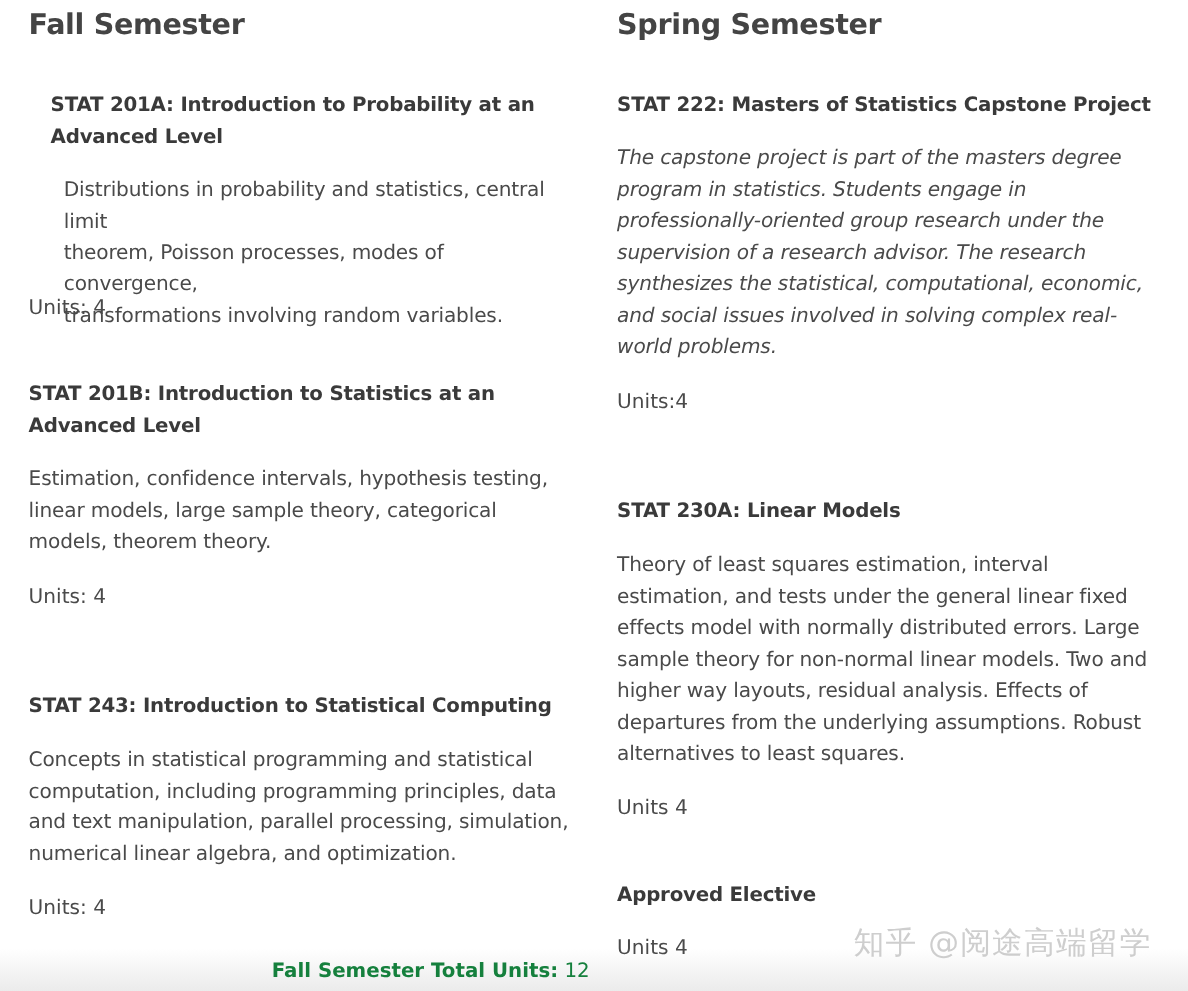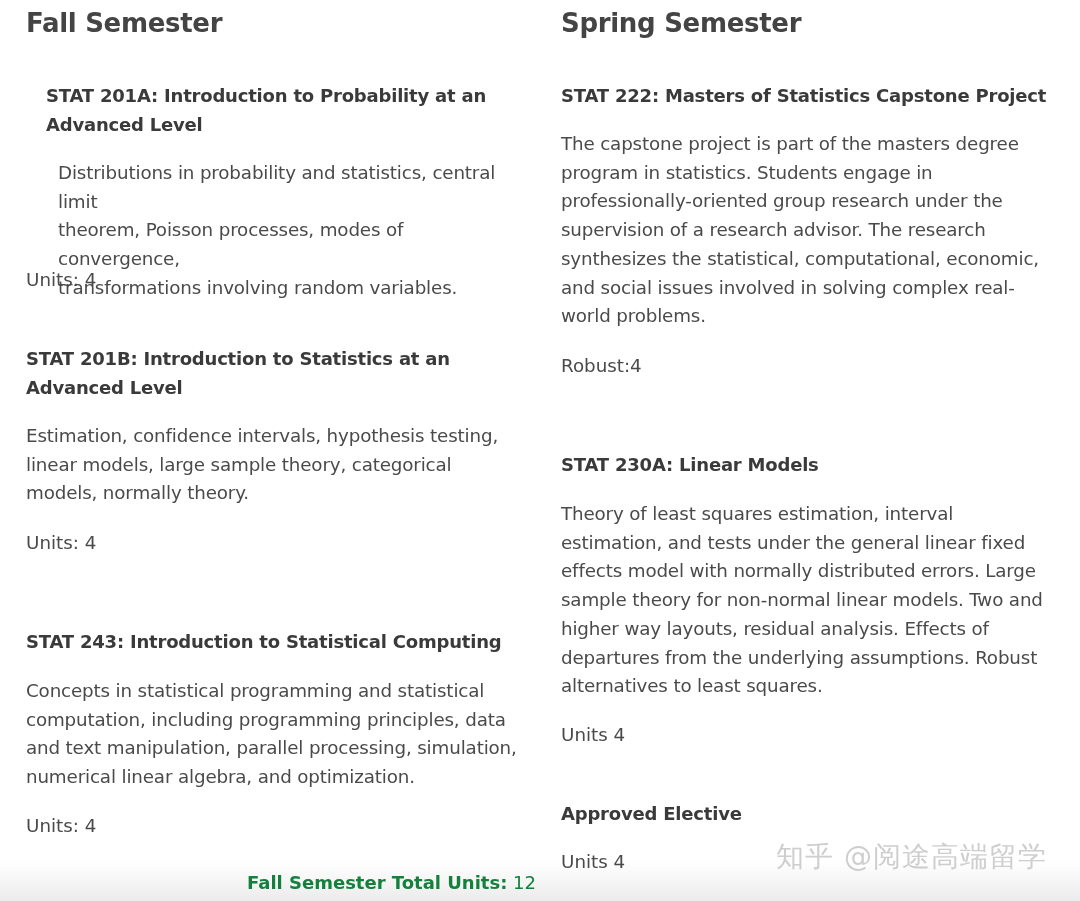--- a/index.html
+++ b/index.html
@@ -60,21 +60,21 @@
   </div>
 
   <div>
     <h2 class="course-title" style="top:344px;">
       <span>STAT 201B: Introduction to Statistics at an</span><br>
       <span>Advanced Level</span>
     </h2>
     <p class="desc" style="top:422px;">
       <span>Estimation, confidence intervals, hypothesis testing,</span><br>
       <span>linear models, large sample theory, categorical</span><br>
-      <span>models, normally theory.</span>
+      <span>models, theorem theory.</span>
     </p>
     <p class="units" style="top:529px;">Units: 4</p>
   </div>
 
   <div>
     <h2 class="course-title" style="top:627px;">STAT 243: Introduction to Statistical Computing</h2>
     <p class="desc" style="top:677px;">
       <span>Concepts in statistical programming and statistical</span><br>
       <span>computation, including programming principles, data</span><br>
       <span>and text manipulation, parallel processing, simulation,</span><br>
@@ -87,30 +87,30 @@
 <div class="total">
   <b>Fall Semester Total Units:</b>
   <span>12</span>
 </div>
 
 <section class="col col-spring">
   <h1 class="sem-title">Spring Semester</h1>
 
   <div>
     <h2 class="course-title" style="top:81px;white-space:nowrap;">STAT 222: Masters of Statistics Capstone Project</h2>
-    <p class="desc" style="top:130px;">
+    <p class="desc" style="top:130px;font-style:italic;">
       <span>The capstone project is part of the masters degree</span><br>
       <span>program in statistics. Students engage in</span><br>
       <span>professionally-oriented group research under the</span><br>
       <span>supervision of a research advisor. The research</span><br>
       <span>synthesizes the statistical, computational, economic,</span><br>
       <span>and social issues involved in solving complex real-</span><br>
       <span>world problems.</span>
     </p>
-    <p class="units" style="top:352px;">Robust:4</p>
+    <p class="units" style="top:352px;">Units:4</p>
   </div>
 
   <div>
     <h2 class="course-title" style="top:450px;">STAT 230A: Linear Models</h2>
     <p class="desc" style="top:500px;">
       <span>Theory of least squares estimation, interval</span><br>
       <span>estimation, and tests under the general linear fixed</span><br>
       <span>effects model with normally distributed errors. Large</span><br>
       <span>sample theory for non-normal linear models. Two and</span><br>
       <span>higher way layouts, residual analysis. Effects of</span><br>

